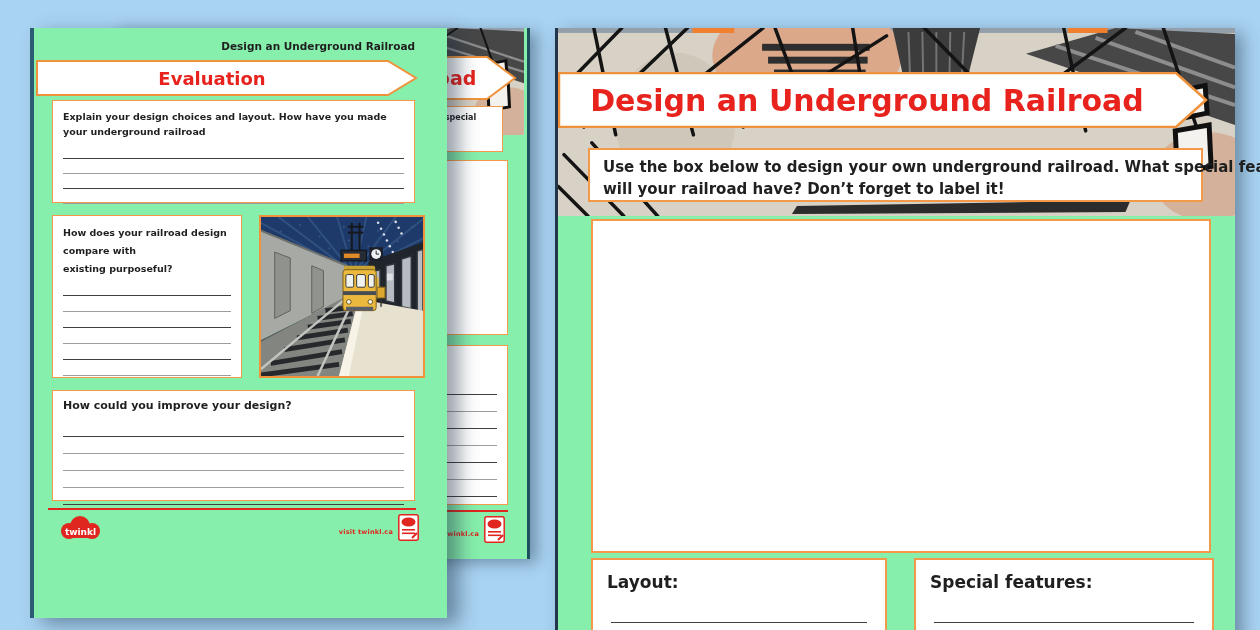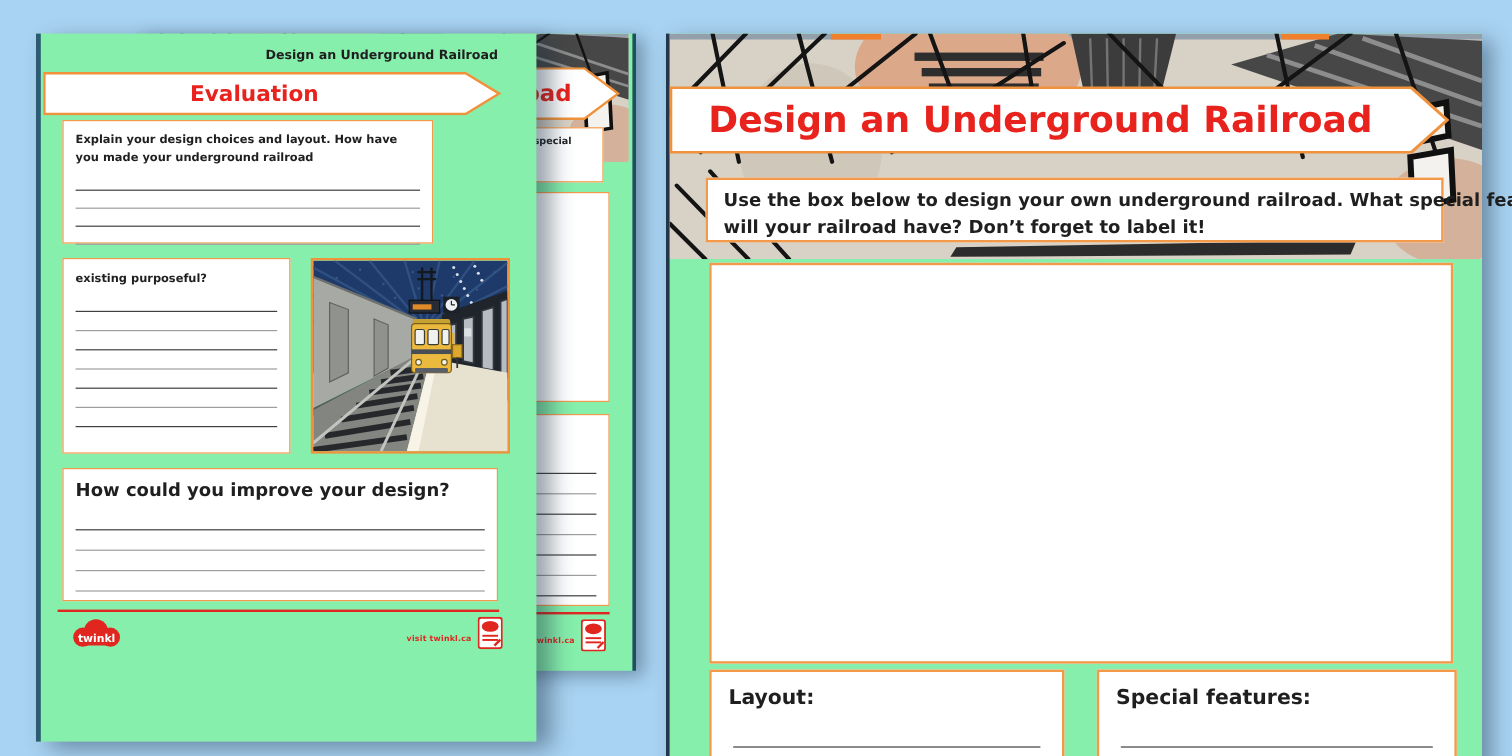--- a/index.html
+++ b/index.html
@@ -147,34 +147,35 @@
   <div class="page" id="evalpage">
     <div class="qtext" style="position:absolute;right:32px;top:12px;font-size:10.5px;">Design an Underground Railroad</div>
 
     <div class="banner" style="left:2px;top:32px;width:382px;height:36px;">
       <svg width="382" height="36">
           <polygon points="1,1 352,1 380,18 352,35 1,35" fill="#ffffff" stroke="#f0923c" stroke-width="2"></polygon>
         </svg>
       <span class="btxt" style="width:352px;font-size:18px;">Evaluation</span>
     </div>
 
-    <div class="obox" style="left:18px;top:72px;width:309px;height:103px;padding:8px 10px;">
+    <div class="obox" style="left:18px;top:72px;width:363px;height:103px;padding:8px 10px;">
       <div class="qtext" style="font-size:9.5px;line-height:1.6;">
         <span style="display:block;">Explain your design choices and layout. How have you made your underground railroad</span>
       </div>
       <div style="margin-top:5px;">
         <div class="wline" style="height:14px;"></div>
         <div class="wline lt" style="height:14px;"></div>
         <div class="wline" style="height:14px;"></div>
         <div class="wline lt" style="height:14px;"></div>
       </div>
     </div>
 
     <div class="obox" style="left:18px;top:187px;width:190px;height:163px;padding:8px 10px;">
       <div class="qtext" style="font-size:9.5px;line-height:1.9;">
+        <span style="display:block;">How does your railroad design compare with</span>
         <span style="display:block;">existing purposeful?</span>
       </div>
       <div style="margin-top:2px;">
         <div class="wline" style="height:15px;"></div>
         <div class="wline lt" style="height:15px;"></div>
         <div class="wline" style="height:15px;"></div>
         <div class="wline lt" style="height:15px;"></div>
         <div class="wline" style="height:15px;"></div>
         <div class="wline lt" style="height:15px;"></div>
         <div class="wline" style="height:15px;"></div>
@@ -281,21 +282,21 @@
         <rect x="84" y="76" width="34" height="4" fill="#474c55"></rect>
         <circle cx="90" cy="87" r="2.4" fill="#f6f3e4" stroke="#6b5a20"></circle>
         <circle cx="112" cy="87" r="2.4" fill="#f6f3e4" stroke="#6b5a20"></circle>
         <rect x="87" y="92" width="28" height="4" rx="1" fill="#5a5e66"></rect>
         <rect x="119" y="72" width="8" height="11" fill="#dca92e" stroke="#8a6a1a"></rect>
         <line x1="123" y1="83" x2="123" y2="92" stroke="#333" stroke-width="1.5"></line>
       </svg>
     </div>
 
     <div class="obox" style="left:18px;top:362px;width:363px;height:111px;padding:8px 10px;">
-      <div class="qtext" style="font-size:15px;">How could you improve your design?</div>
+      <div class="qtext" style="font-size:11px;">How could you improve your design?</div>
       <div style="margin-top:8px;">
         <div class="wline" style="height:16px;"></div>
         <div class="wline lt" style="height:16px;"></div>
         <div class="wline lt" style="height:16px;"></div>
         <div class="wline lt" style="height:16px;"></div>
         <div class="wline" style="height:16px;"></div>
       </div>
     </div>
 
     <div class="redrule" style="left:14px;top:480px;width:368px;"></div>

